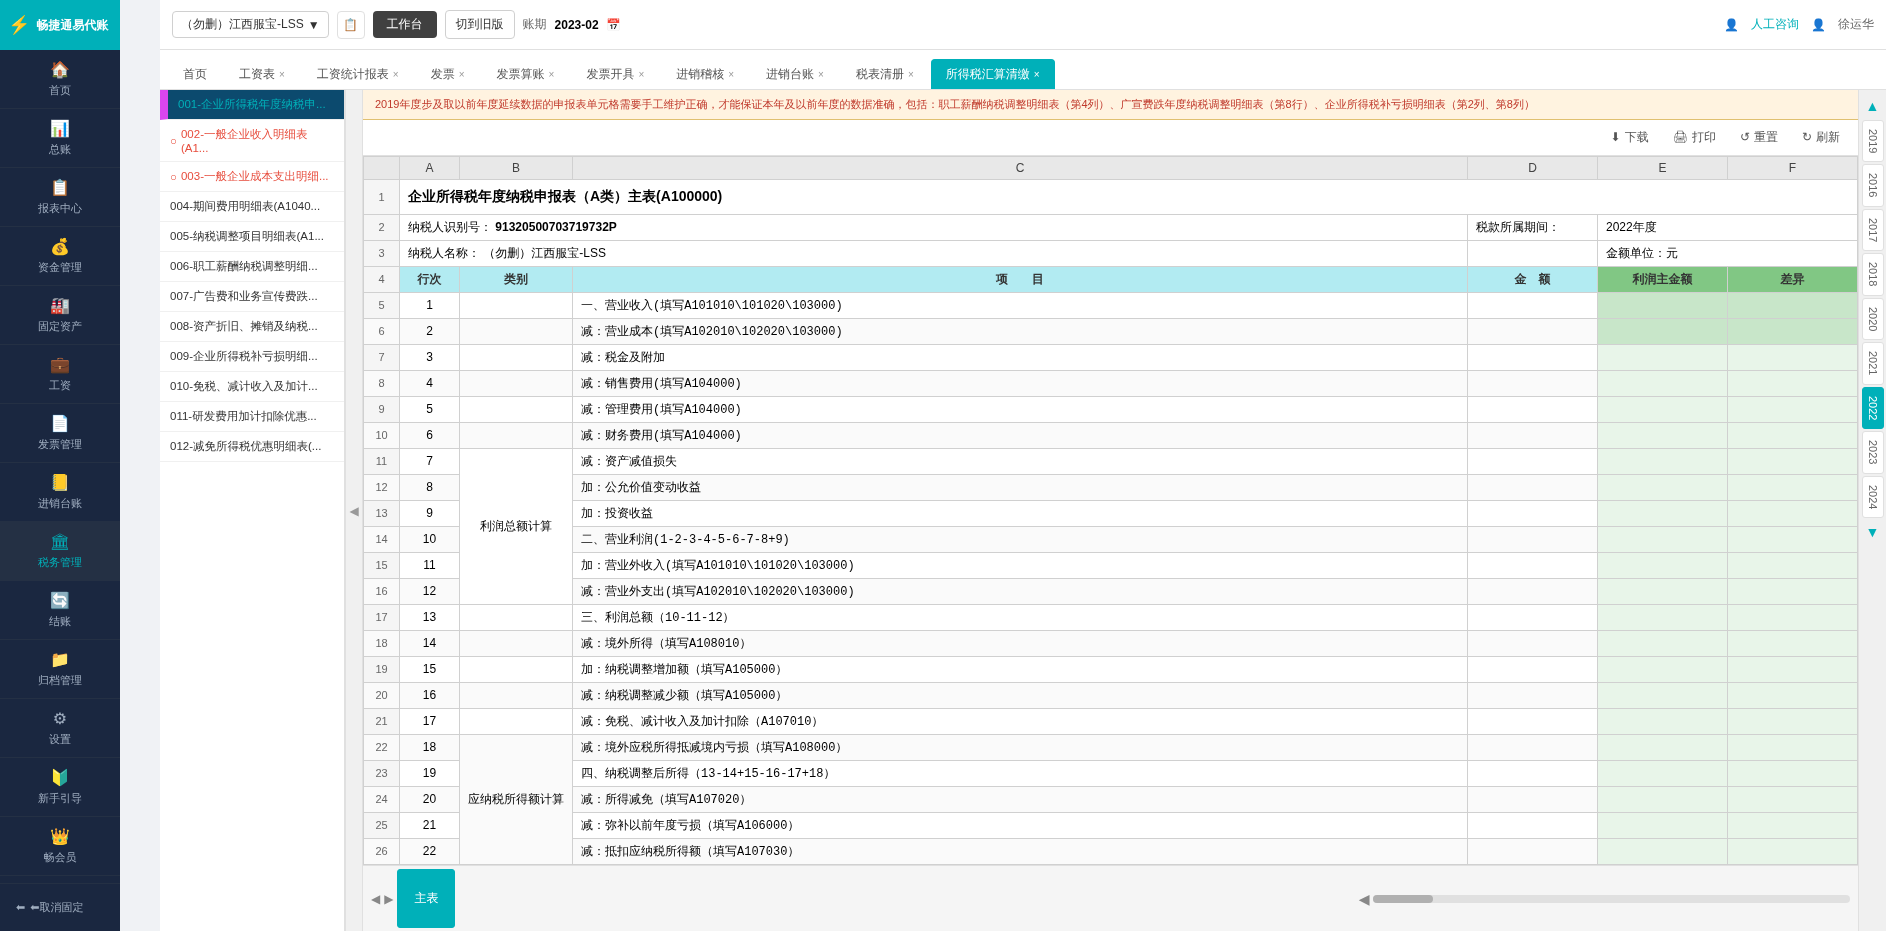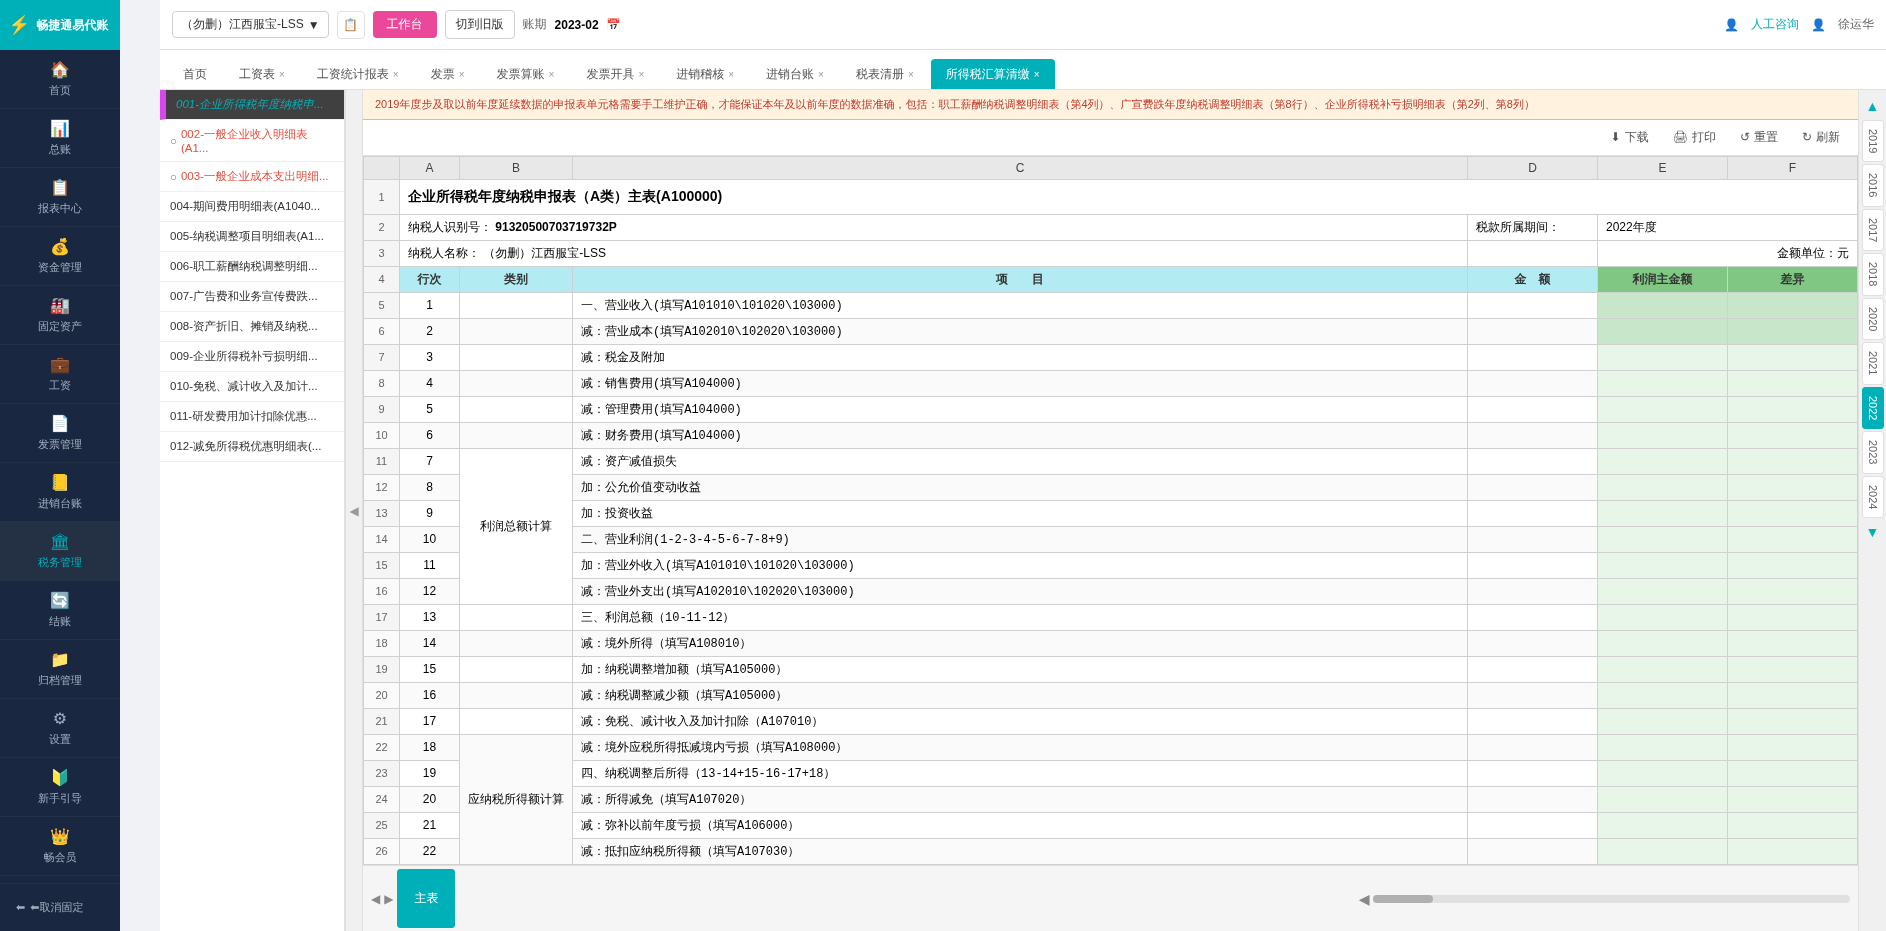--- a/index.html
+++ b/index.html
@@ -16,37 +16,37 @@
     .sidebar-item { display: flex; flex-direction: column; align-items: center; padding: 10px 5px; color: #a0aec0; cursor: pointer; border-bottom: 1px solid #243044; font-size: 11px; gap: 4px; }
     .sidebar-item.active { background: #243044; color: #00b0b9; }
     .sidebar-item .icon { font-size: 16px; }
     .sidebar-bottom { padding: 10px; border-top: 1px solid #243044; }
     .sidebar-bottom-item { display: flex; align-items: center; gap: 5px; color: #a0aec0; padding: 6px; cursor: pointer; font-size: 11px; }
 
     
     .header { background: white; height: 50px; display: flex; align-items: center; padding: 0 12px; gap: 8px; border-bottom: 1px solid #e0e0e0; box-shadow: 0 1px 4px rgba(0,0,0,0.08); }
     .header-company { border: 1px solid #d0d0d0; border-radius: 4px; padding: 4px 8px; display: flex; align-items: center; gap: 4px; cursor: pointer; color: #333; font-size: 12px; }
     .header-icon-btn { width: 28px; height: 28px; display: flex; align-items: center; justify-content: center; cursor: pointer; color: #666; border: 1px solid #e0e0e0; border-radius: 4px; }
-    .header-btn-primary { background: #ec4899; color: white; border: none; border-radius: 4px; padding: 5px 14px; cursor: pointer; font-size: 12px; }
+    .header-btn-primary { background: #404040; color: white; border: none; border-radius: 4px; padding: 5px 14px; cursor: pointer; font-size: 12px; }
     .header-btn-outline { border: 1px solid #d0d0d0; background: white; border-radius: 4px; padding: 5px 10px; cursor: pointer; font-size: 12px; color: #333; }
     .header-right { margin-left: auto; display: flex; align-items: center; gap: 12px; color: #666; font-size: 12px; }
 
     
     .tabs-bar { background: white; height: 40px; display: flex; align-items: flex-end; padding: 0 8px; border-bottom: 1px solid #e0e0e0; overflow-x: auto; }
     .tab { padding: 6px 14px; cursor: pointer; border: 1px solid transparent; border-bottom: none; margin-right: 2px; font-size: 12px; color: #555; border-radius: 4px 4px 0 0; display: flex; align-items: center; gap: 4px; white-space: nowrap; }
     .tab.active { background: white; border-color: #e0e0e0; color: #00b0b9; border-bottom-color: white; }
     .tab .close { color: #999; font-size: 10px; }
 
     
     .content-area { display: flex; flex: 1; overflow: hidden; }
 
     
     .left-panel { width: 185px; background: white; border-right: 1px solid #e0e0e0; display: flex; flex-direction: column; flex-shrink: 0; }
     .left-panel-item { padding: 7px 10px; cursor: pointer; font-size: 11.5px; color: #333; border-bottom: 1px solid #f0f0f0; display: flex; align-items: center; gap: 4px; }
-    .left-panel-item.active { background: #404040; color: #00b0b9; border-left: 6px solid #d946ef; font-style: italic; }
+    .left-panel-item.active { background: #0c4a6e; color: #00b0b9; border-left: 8px solid #d946ef; }
     .left-panel-item.error { color: #e74c3c; }
     .left-panel-toggle { width: 16px; height: 100%; display: flex; align-items: center; justify-content: center; background: #f5f5f5; cursor: pointer; border-left: 1px solid #e0e0e0; }
 
     
     .main-content { flex: 1; display: flex; flex-direction: column; overflow: hidden; background: #f5f7fa; }
     .notice-bar { background: #fff3e0; padding: 6px 12px; font-size: 11px; color: #c0392b; border-bottom: 1px solid #e0c070; line-height: 1.5; }
 
     
     .table-toolbar { background: white; padding: 6px 12px; display: flex; align-items: center; gap: 12px; border-bottom: 1px solid #e0e0e0; justify-content: flex-end; }
     .toolbar-btn { display: flex; align-items: center; gap: 4px; color: #555; cursor: pointer; font-size: 12px; padding: 3px 6px; border-radius: 3px; }
@@ -340,21 +340,21 @@
                 </td>
               </tr>
 
               <tr>
                 <td class="row-num">3</td>
                 <td colspan="3" class="meta-row">
                   <span>纳税人名称：</span>
                   <span>（勿删）江西服宝-LSS</span>
                 </td>
                 <td class="meta-row"></td>
-                <td colspan="2" class="meta-row" style="text-align:right;">
+                <td colspan="2" class="meta-row" style="text-align:left;">
                   <span>金额单位：元</span>
                 </td>
               </tr>
 
               <tr>
                 <td class="row-num">4</td>
                 <td class="header-cell">
                   <span>行次</span>
                 </td>
                 <td class="header-cell">

